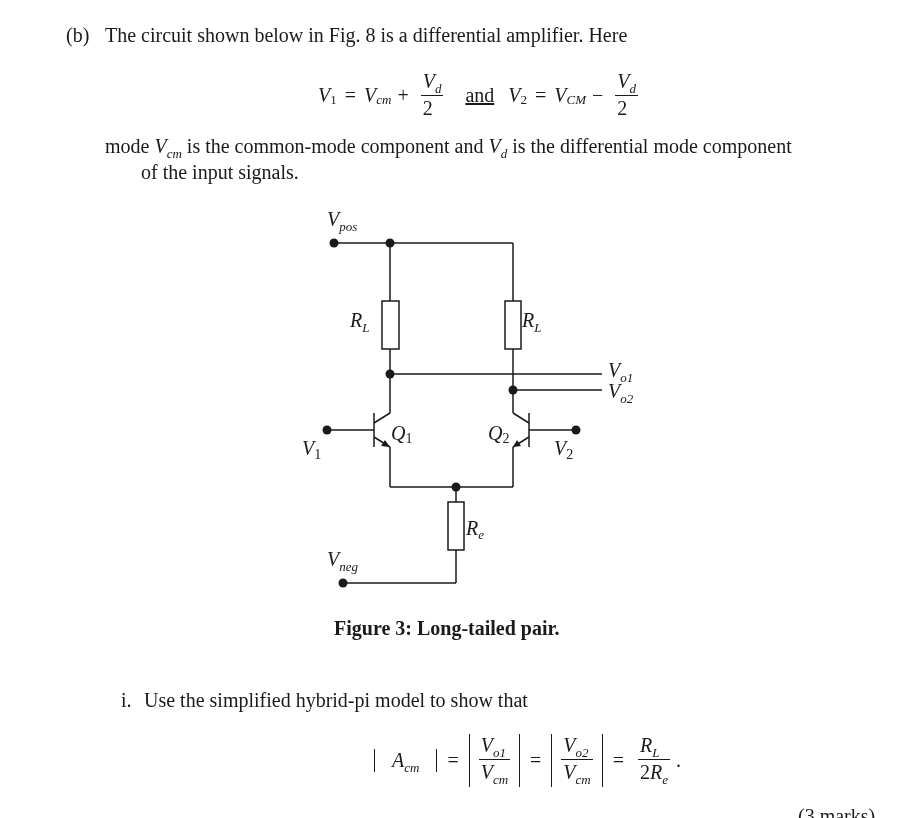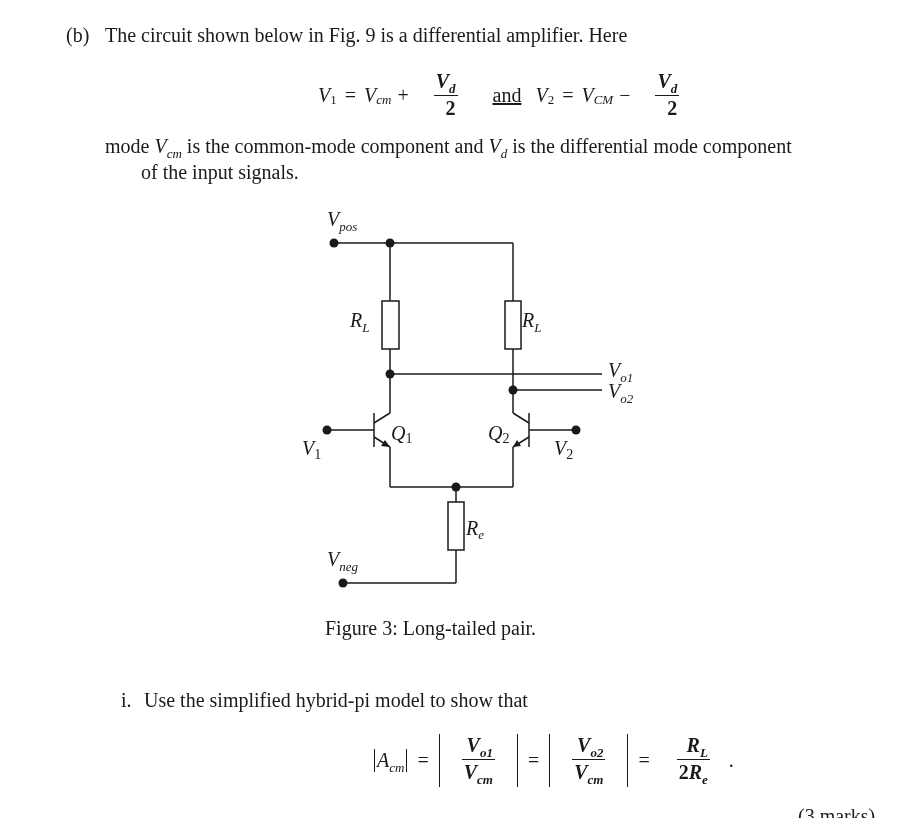--- a/index.html
+++ b/index.html
@@ -5,32 +5,32 @@
   html, body { margin:0; padding:0; background:#ffffff; }
   body {
     width:899px; height:818px; position:relative; overflow:hidden;
     font-family:"Liberation Serif", "DejaVu Serif", serif; color:#1a1a1a;
   }
   .abs { position:absolute; white-space:nowrap; }
   .txt { font-size:20px; line-height:24px; }
   .it { font-style:italic; }
   .sub { font-size:13px; font-style:italic; position:relative; top:5px; }
   .subn { font-size:13px; font-style:normal; position:relative; top:5px; }
-  .frac { display:inline-block; vertical-align:middle; text-align:right; margin:0 19px;font-weight:bold; }
+  .frac { display:inline-block; vertical-align:middle; text-align:left; margin:0 6px; }
   .frac .num { display:block; padding:0 2px; line-height:22px; }
   .frac .den { display:block; border-top:1.3px solid #1a1a1a; padding:0 2px; line-height:24px; }
   .abs-bar { display:inline-block; vertical-align:middle; border-left:1.3px solid #1a1a1a; border-right:1.3px solid #1a1a1a; padding:0 3px; margin:0 2px; }
   .eqtxt { font-size:20px; }
   svg text { font-family:"Liberation Serif", "DejaVu Serif", serif; }
 </style>
 </head>
 <body>
 
 <div class="abs txt" style="left:66px; top:23px;">(b)</div>
-<div class="abs txt" style="left:105px; top:23px;">The circuit shown below in Fig. 9 is a differential amplifier. Here</div>
+<div class="abs txt" style="left:105px; top:23px;">The circuit shown below in Fig. 8 is a differential amplifier. Here</div>
 
 <div class="abs eqtxt" style="left:318px; top:66px; height:58px; display:flex; align-items:center;">
   <span class="it">V</span>
     <span class="subn">1</span>
   <span style="margin:0 8px;">=</span>
   <span class="it">V</span>
     <span class="sub">cm</span>
   <span style="margin:0 6px;">+</span>
   <span class="frac">
     <span class="num"><span class="it">V</span><span class="sub">d</span></span>
@@ -111,27 +111,27 @@
     <text x="608" y="398"><tspan>V</tspan><tspan font-size="13" dy="5">o2</tspan></text>
     <text x="391" y="440"><tspan>Q</tspan><tspan font-size="14" font-style="normal" dy="3">1</tspan></text>
     <text x="488" y="440"><tspan>Q</tspan><tspan font-size="14" font-style="normal" dy="3">2</tspan></text>
     <text x="302" y="455"><tspan>V</tspan><tspan font-size="14" font-style="normal" dy="4">1</tspan></text>
     <text x="554" y="455"><tspan>V</tspan><tspan font-size="14" font-style="normal" dy="4">2</tspan></text>
     <text x="466" y="535"><tspan>R</tspan><tspan font-size="13" dy="4">e</tspan></text>
     <text x="327" y="566"><tspan>V</tspan><tspan font-size="13" dy="5">neg</tspan></text>
   </g>
 </svg>
 
-<div class="abs txt" style="left:325px; top:616px;">Figure 3: Long-tailed pair.</div>
+<div class="abs txt" style="left:334px; top:616px;font-weight:bold;">Figure 3: Long-tailed pair.</div>
 
 <div class="abs txt" style="left:121px; top:688px;">i.</div>
 <div class="abs txt" style="left:144px; top:688px;">Use the simplified hybrid-pi model to show that</div>
 
 <div class="abs eqtxt" style="left:372px; top:730px; height:60px; display:flex; align-items:center;">
-  <span class="abs-bar" style="padding:0 2px;"><span class="it">A</span><span class="sub">cm</span></span>
+  <span class="abs-bar" style="padding:0 17px;"><span class="it">A</span><span class="sub">cm</span></span>
   <span style="margin:0 8px;">=</span>
   <span class="abs-bar">
     <span class="frac">
       <span class="num"><span class="it">V</span><span class="sub">o1</span></span>
       <span class="den"><span class="it">V</span><span class="sub">cm</span></span>
     </span>
   </span>
   <span style="margin:0 8px;">=</span>
   <span class="abs-bar">
     <span class="frac">

